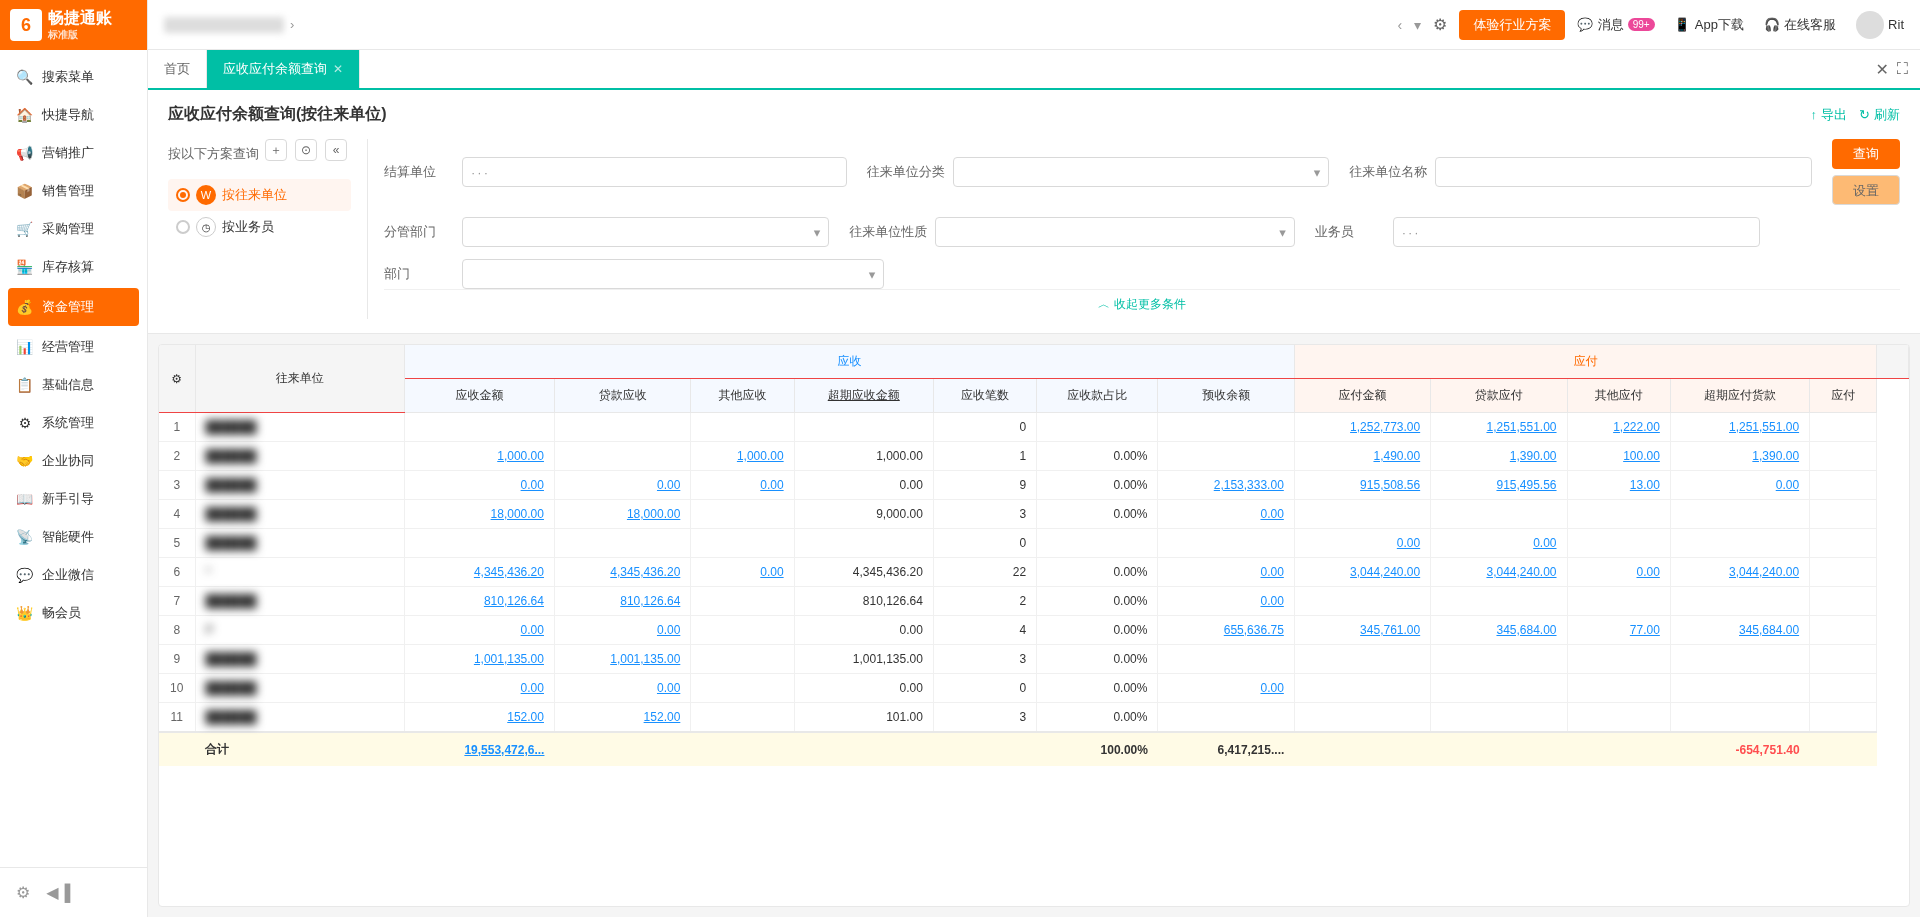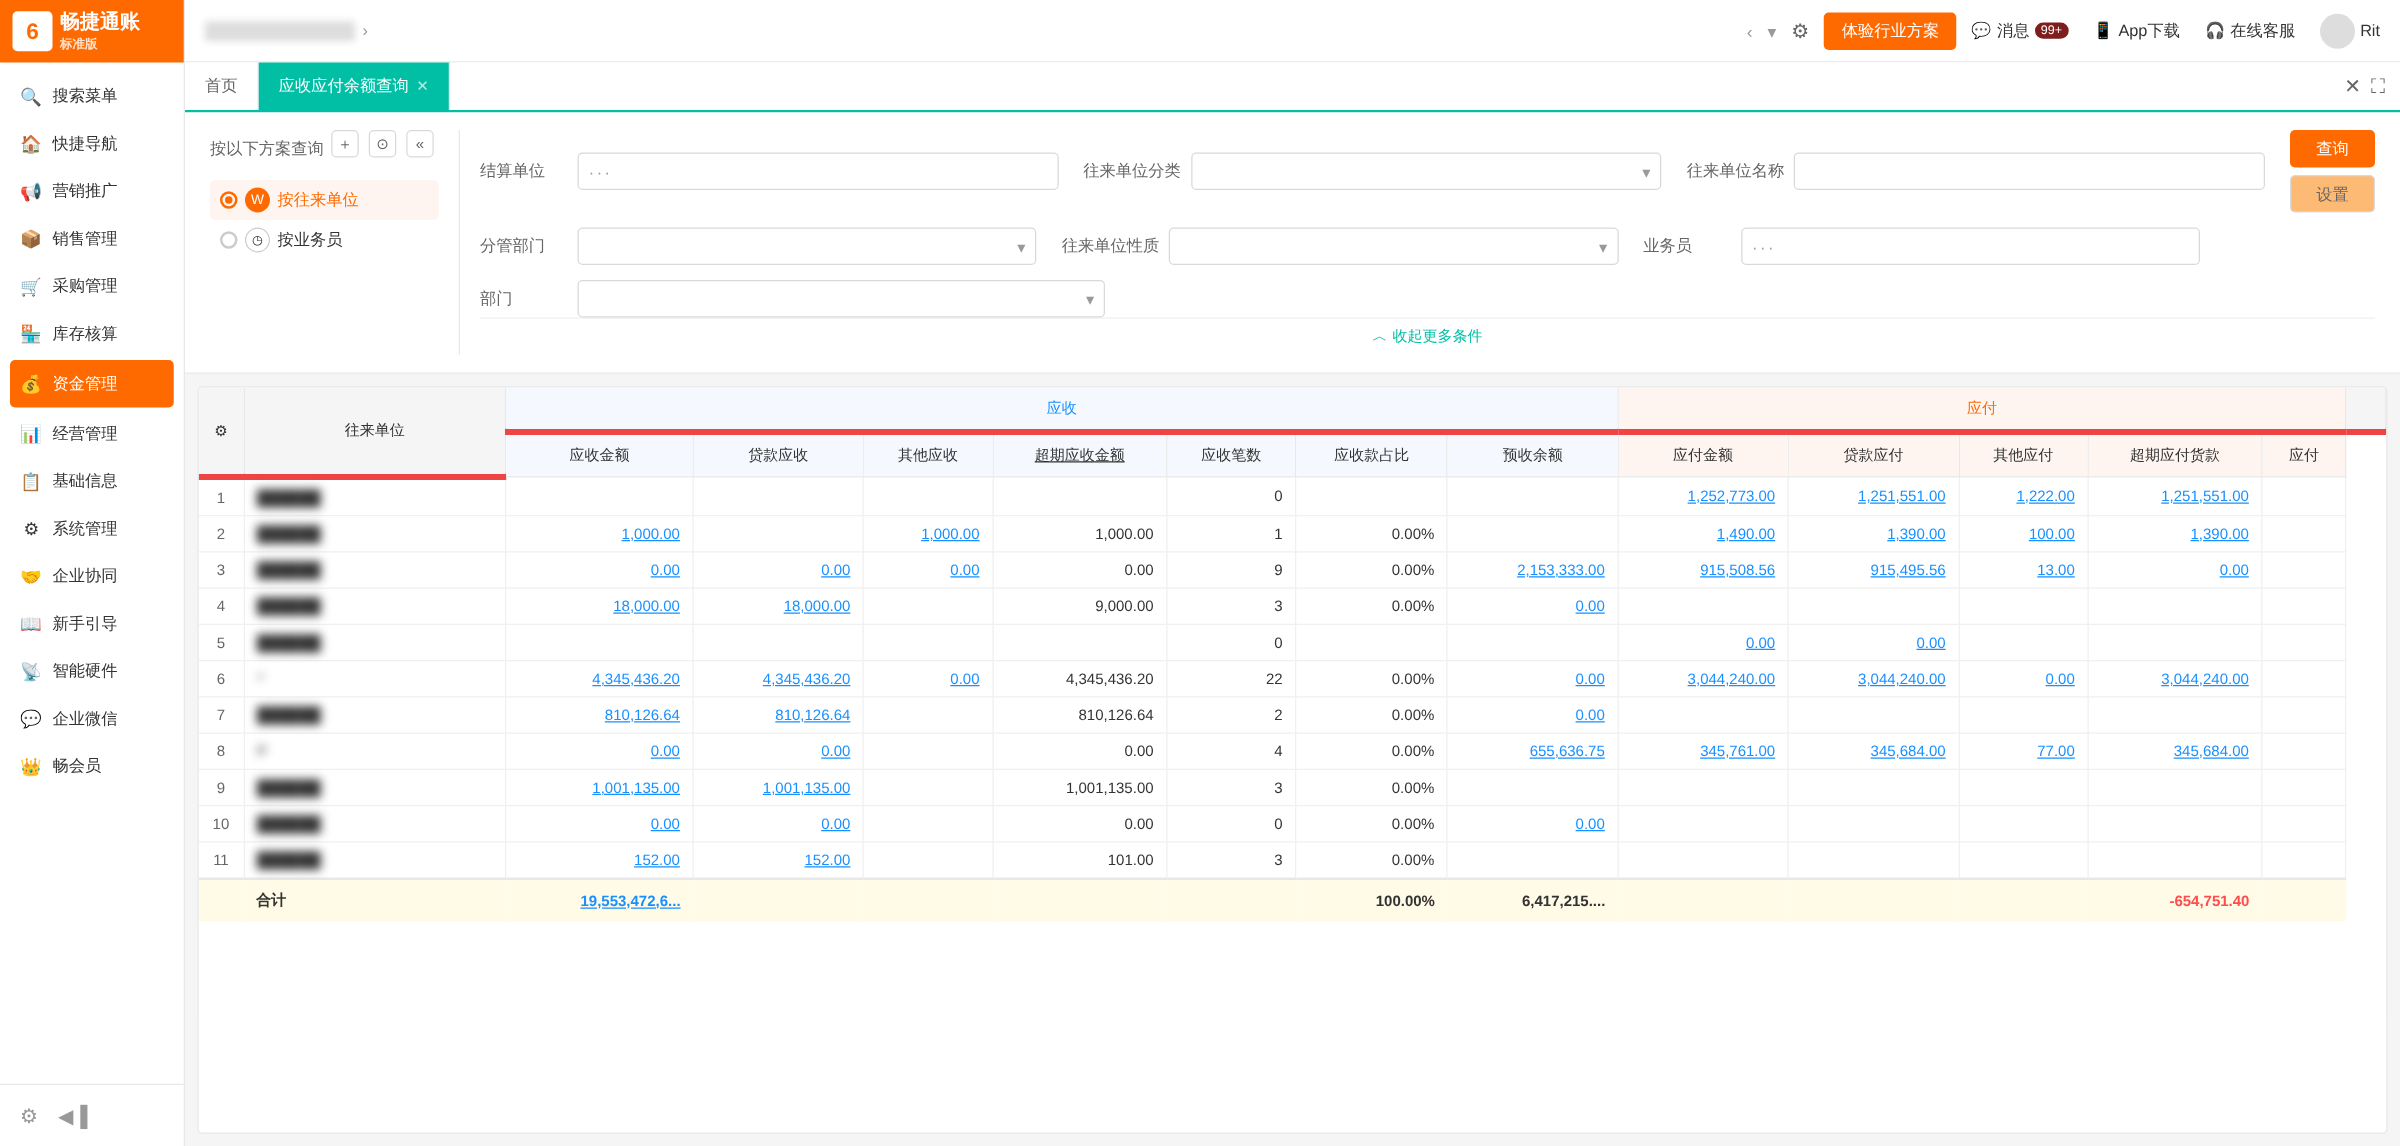--- a/index.html
+++ b/index.html
@@ -104,21 +104,21 @@
     .topbar-right {
       display: flex;
       align-items: center;
       gap: 20px;
       margin-left: auto;
       font-size: 13px;
       color: #333;
     }
     .topbar-right-item { display: flex; align-items: center; gap: 4px; cursor: pointer; }
     .badge {
-      background: #7f1d1d;
+      background: #ec4899;
       color: #fff;
       border-radius: 10px;
       padding: 1px 5px;
       font-size: 10px;
       min-width: 18px;
       text-align: center;
     }
     .topbar-avatar {
       width: 28px;
       height: 28px;
@@ -342,21 +342,21 @@
       border-right: 1px solid #e8e8e8;
       padding: 8px 10px;
       text-align: center;
       color: #333;
       font-weight: normal;
       white-space: nowrap;
       position: sticky;
       top: 0;
       z-index: 1;
     }
-    thead tr:first-child th { border-bottom: 5px solid #ef4444; }
+    thead tr:first-child th { border-bottom: 1px solid #ef4444; }
     tbody tr td {
       border-bottom: 1px solid #f0f0f0;
       border-right: 1px solid #f0f0f0;
       padding: 7px 10px;
       text-align: right;
       color: #333;
       white-space: nowrap;
     }
     tbody tr td:first-child { text-align: center; color: #666; }
     tbody tr td:nth-child(2) { text-align: left; }
@@ -524,20 +524,33 @@
     </div>
     <div class="tabbar-actions">
       <span class="tabbar-action-btn">✕</span>
       <span class="tabbar-action-btn">⛶</span>
     </div>
   </div>
 
   <div class="page-content">
 
     <div class="page-header">
+      <div class="page-title-row">
+        <span class="page-title">应收应付余额查询(按往来单位)</span>
+        <div class="page-actions">
+          <div class="page-action-btn">
+            <span>↑</span>
+            <span>导出</span>
+          </div>
+          <div class="page-action-btn">
+            <span>↻</span>
+            <span>刷新</span>
+          </div>
+        </div>
+      </div>
 
       <div class="search-area">
         <div class="search-left">
           <div class="search-left-header">
             <span>按以下方案查询</span>
             <div class="search-left-actions">
               <div class="icon-btn">＋</div>
               <div class="icon-btn">⊙</div>
               <div class="icon-btn">«</div>
             </div>

